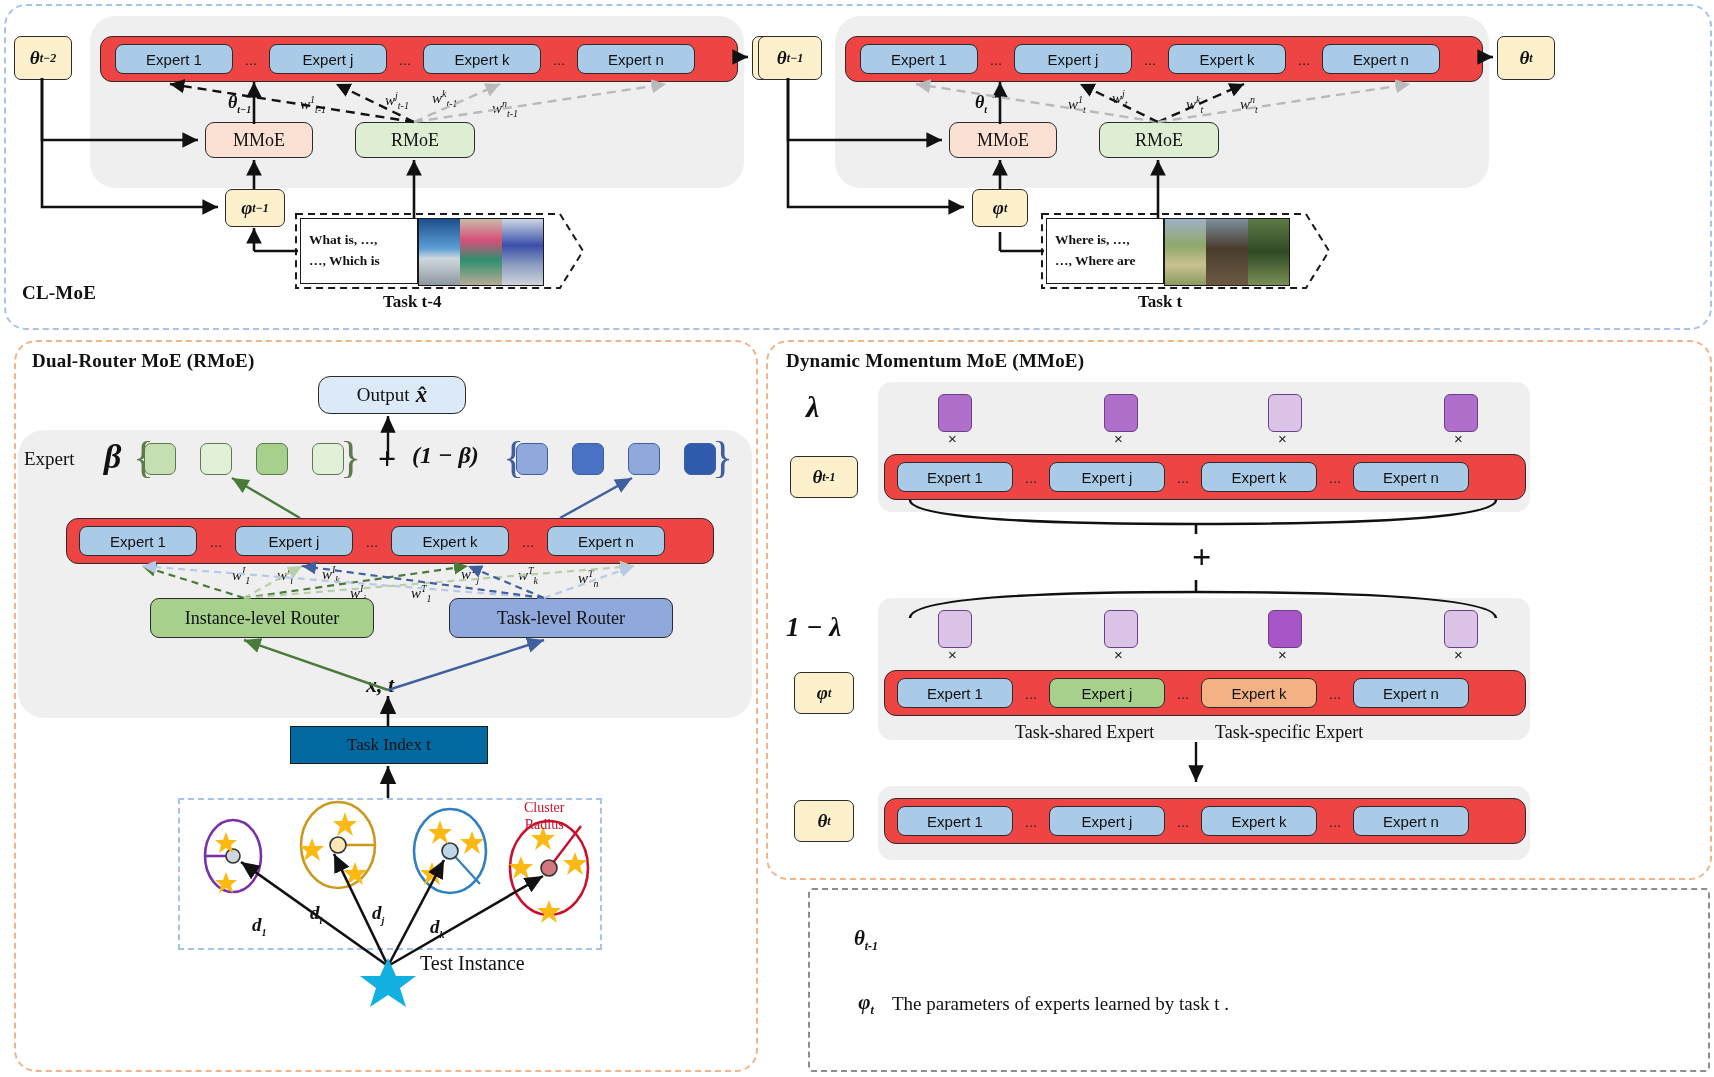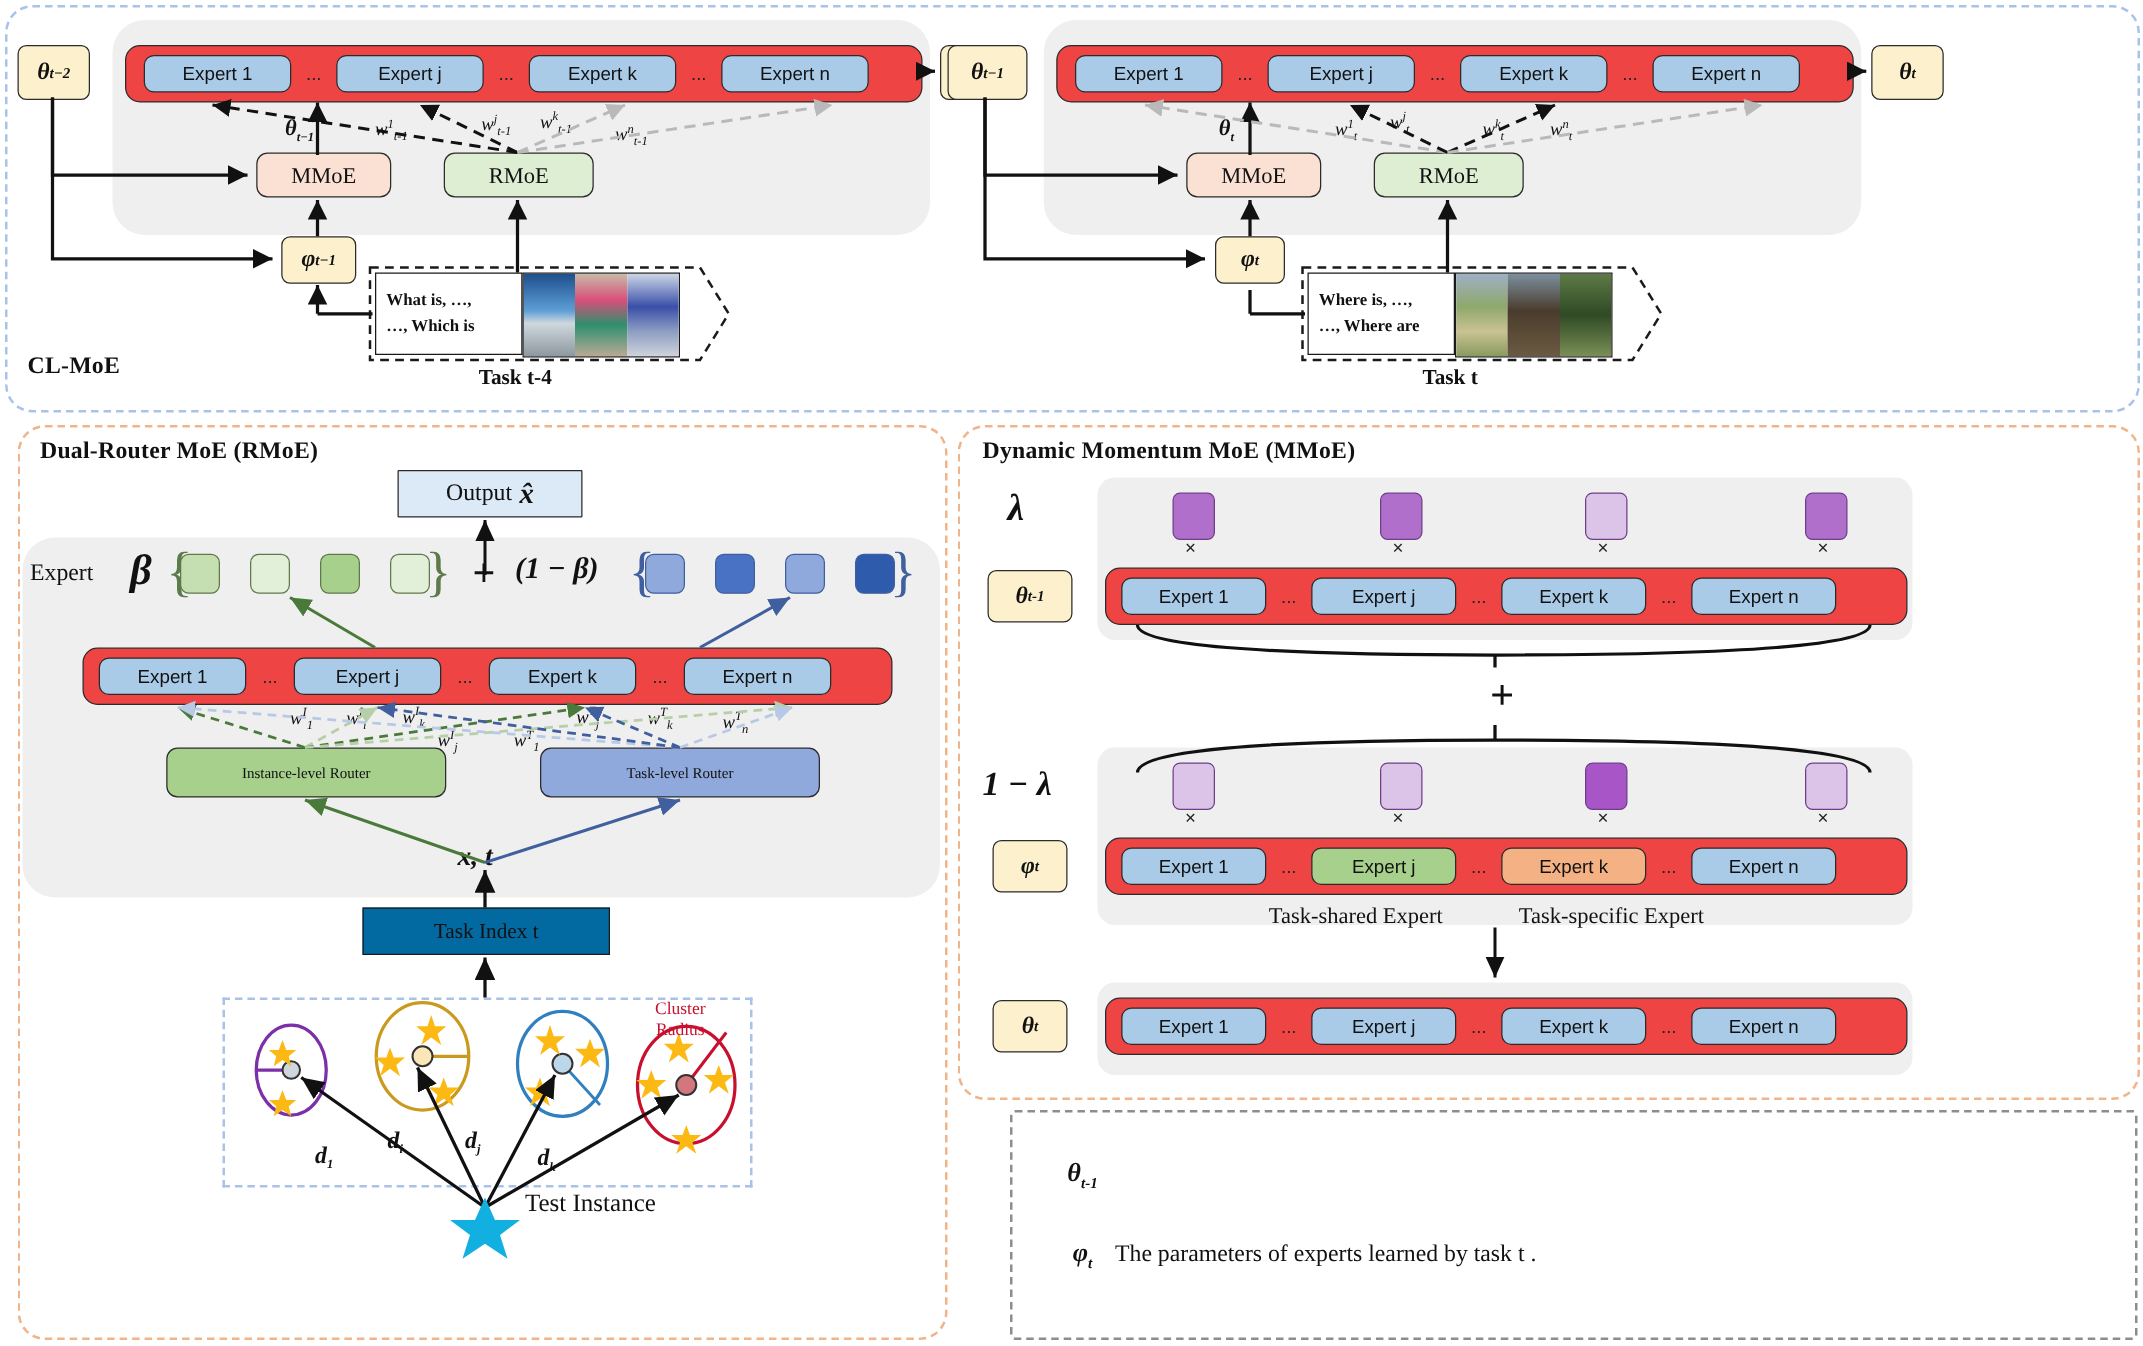--- a/index.html
+++ b/index.html
@@ -55,27 +55,27 @@
   
   .mathlbl{position:absolute;font-family:"Liberation Serif",serif;
            font-style:italic;font-size:15px;white-space:nowrap;}
   .mathlbl sup{font-size:10px;font-style:italic;}
   .mathlbl sub{font-size:10px;font-style:italic;}
   .bigsym{position:absolute;font-family:"Liberation Serif",serif;
           font-weight:bold;font-style:italic;}
 
   
   .outbox{position:absolute;background:#dce9f7;border:1.5px solid #2b2b2b;
-          border-radius:1px;display:flex;align-items:center;justify-content:center;
+          border-radius:12px;display:flex;align-items:center;justify-content:center;
           font-family:"Liberation Serif",serif;font-size:19px;}
   .chip{position:absolute;border-radius:7px;border:1.3px solid #5e7a4a;}
   .chip.b{border-color:#3f5f9e;}
   .router{position:absolute;border:1.6px solid #2b2b2b;border-radius:9px;
           display:flex;align-items:center;justify-content:center;
-          font-family:"Liberation Serif",serif;font-size:12px;}
+          font-family:"Liberation Serif",serif;font-size:18px;margin-left:17px;}
   .router.g{background:#a8d08d;}
   .router.b{background:#8fa9dc;}
   .taskindex{position:absolute;background:#0369a1;border:1.6px solid #1a1a1a;
              display:flex;align-items:center;justify-content:center;
              font-family:"Liberation Serif",serif;font-size:17px;}
   .clusterbox{position:absolute;border:2px dashed #a9c2e8;}
   .brace{position:absolute;font-family:"Liberation Serif",serif;}
 
   
   .pchip{position:absolute;border:1.4px solid #6d3f8a;border-radius:6px;}

